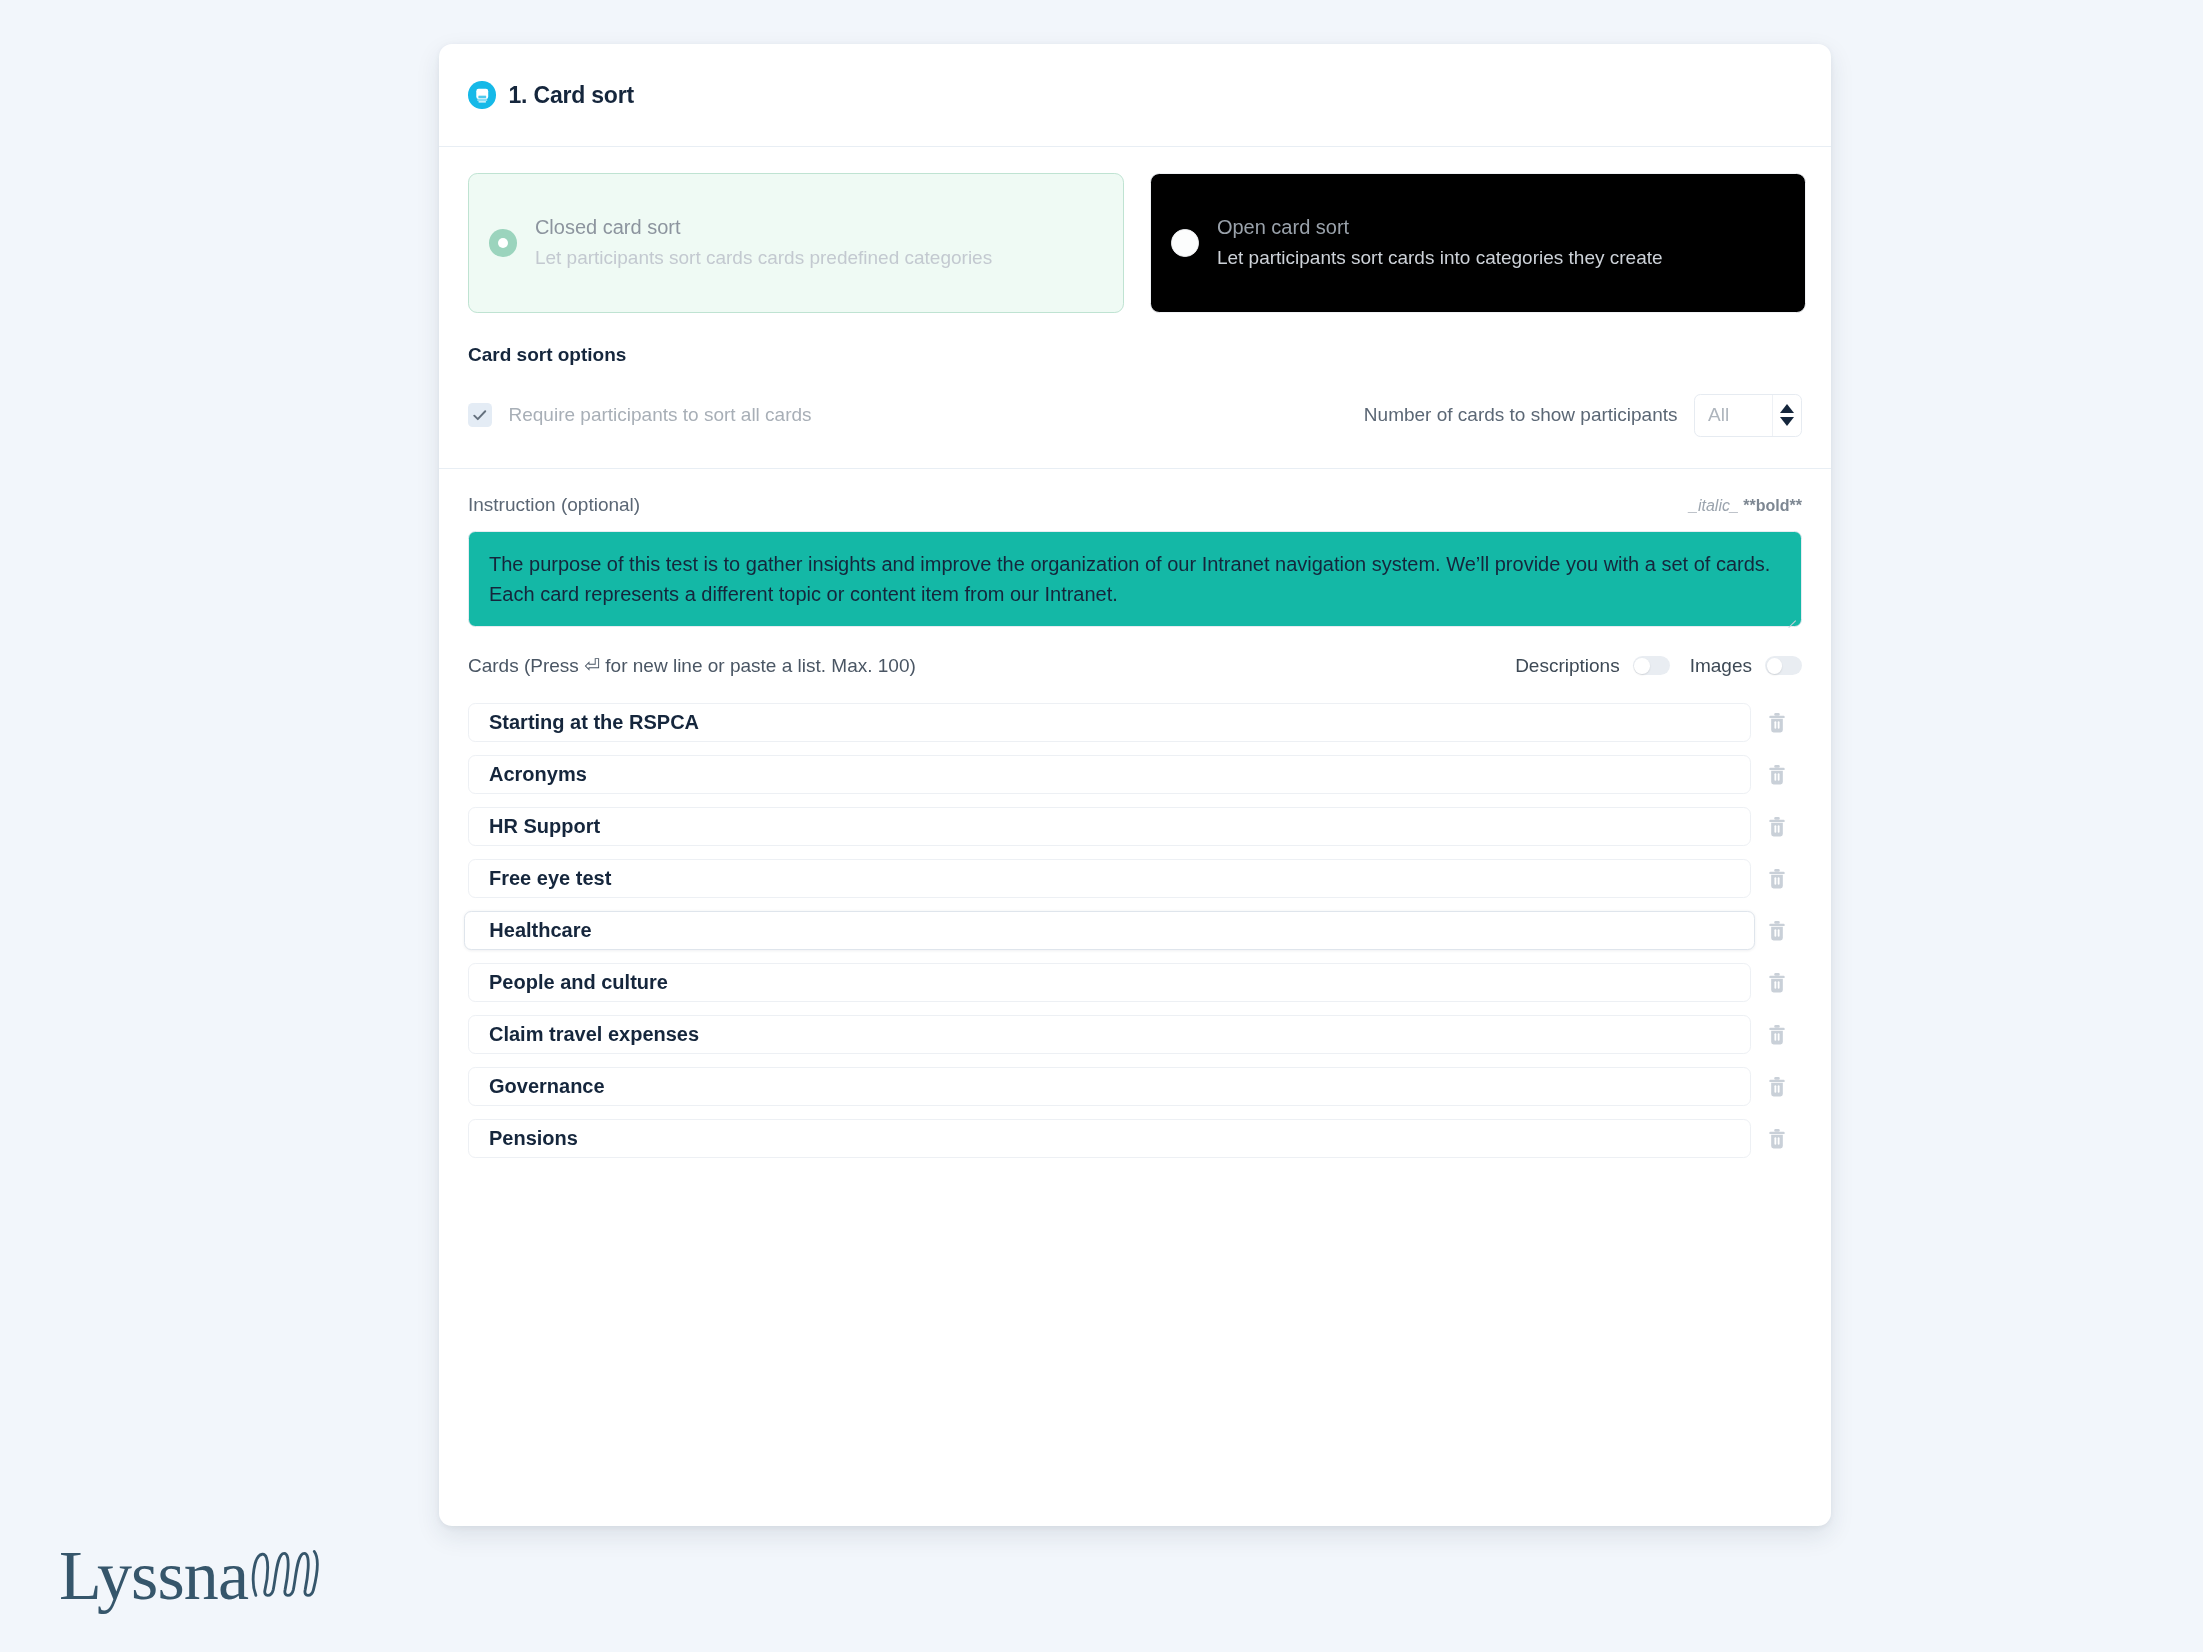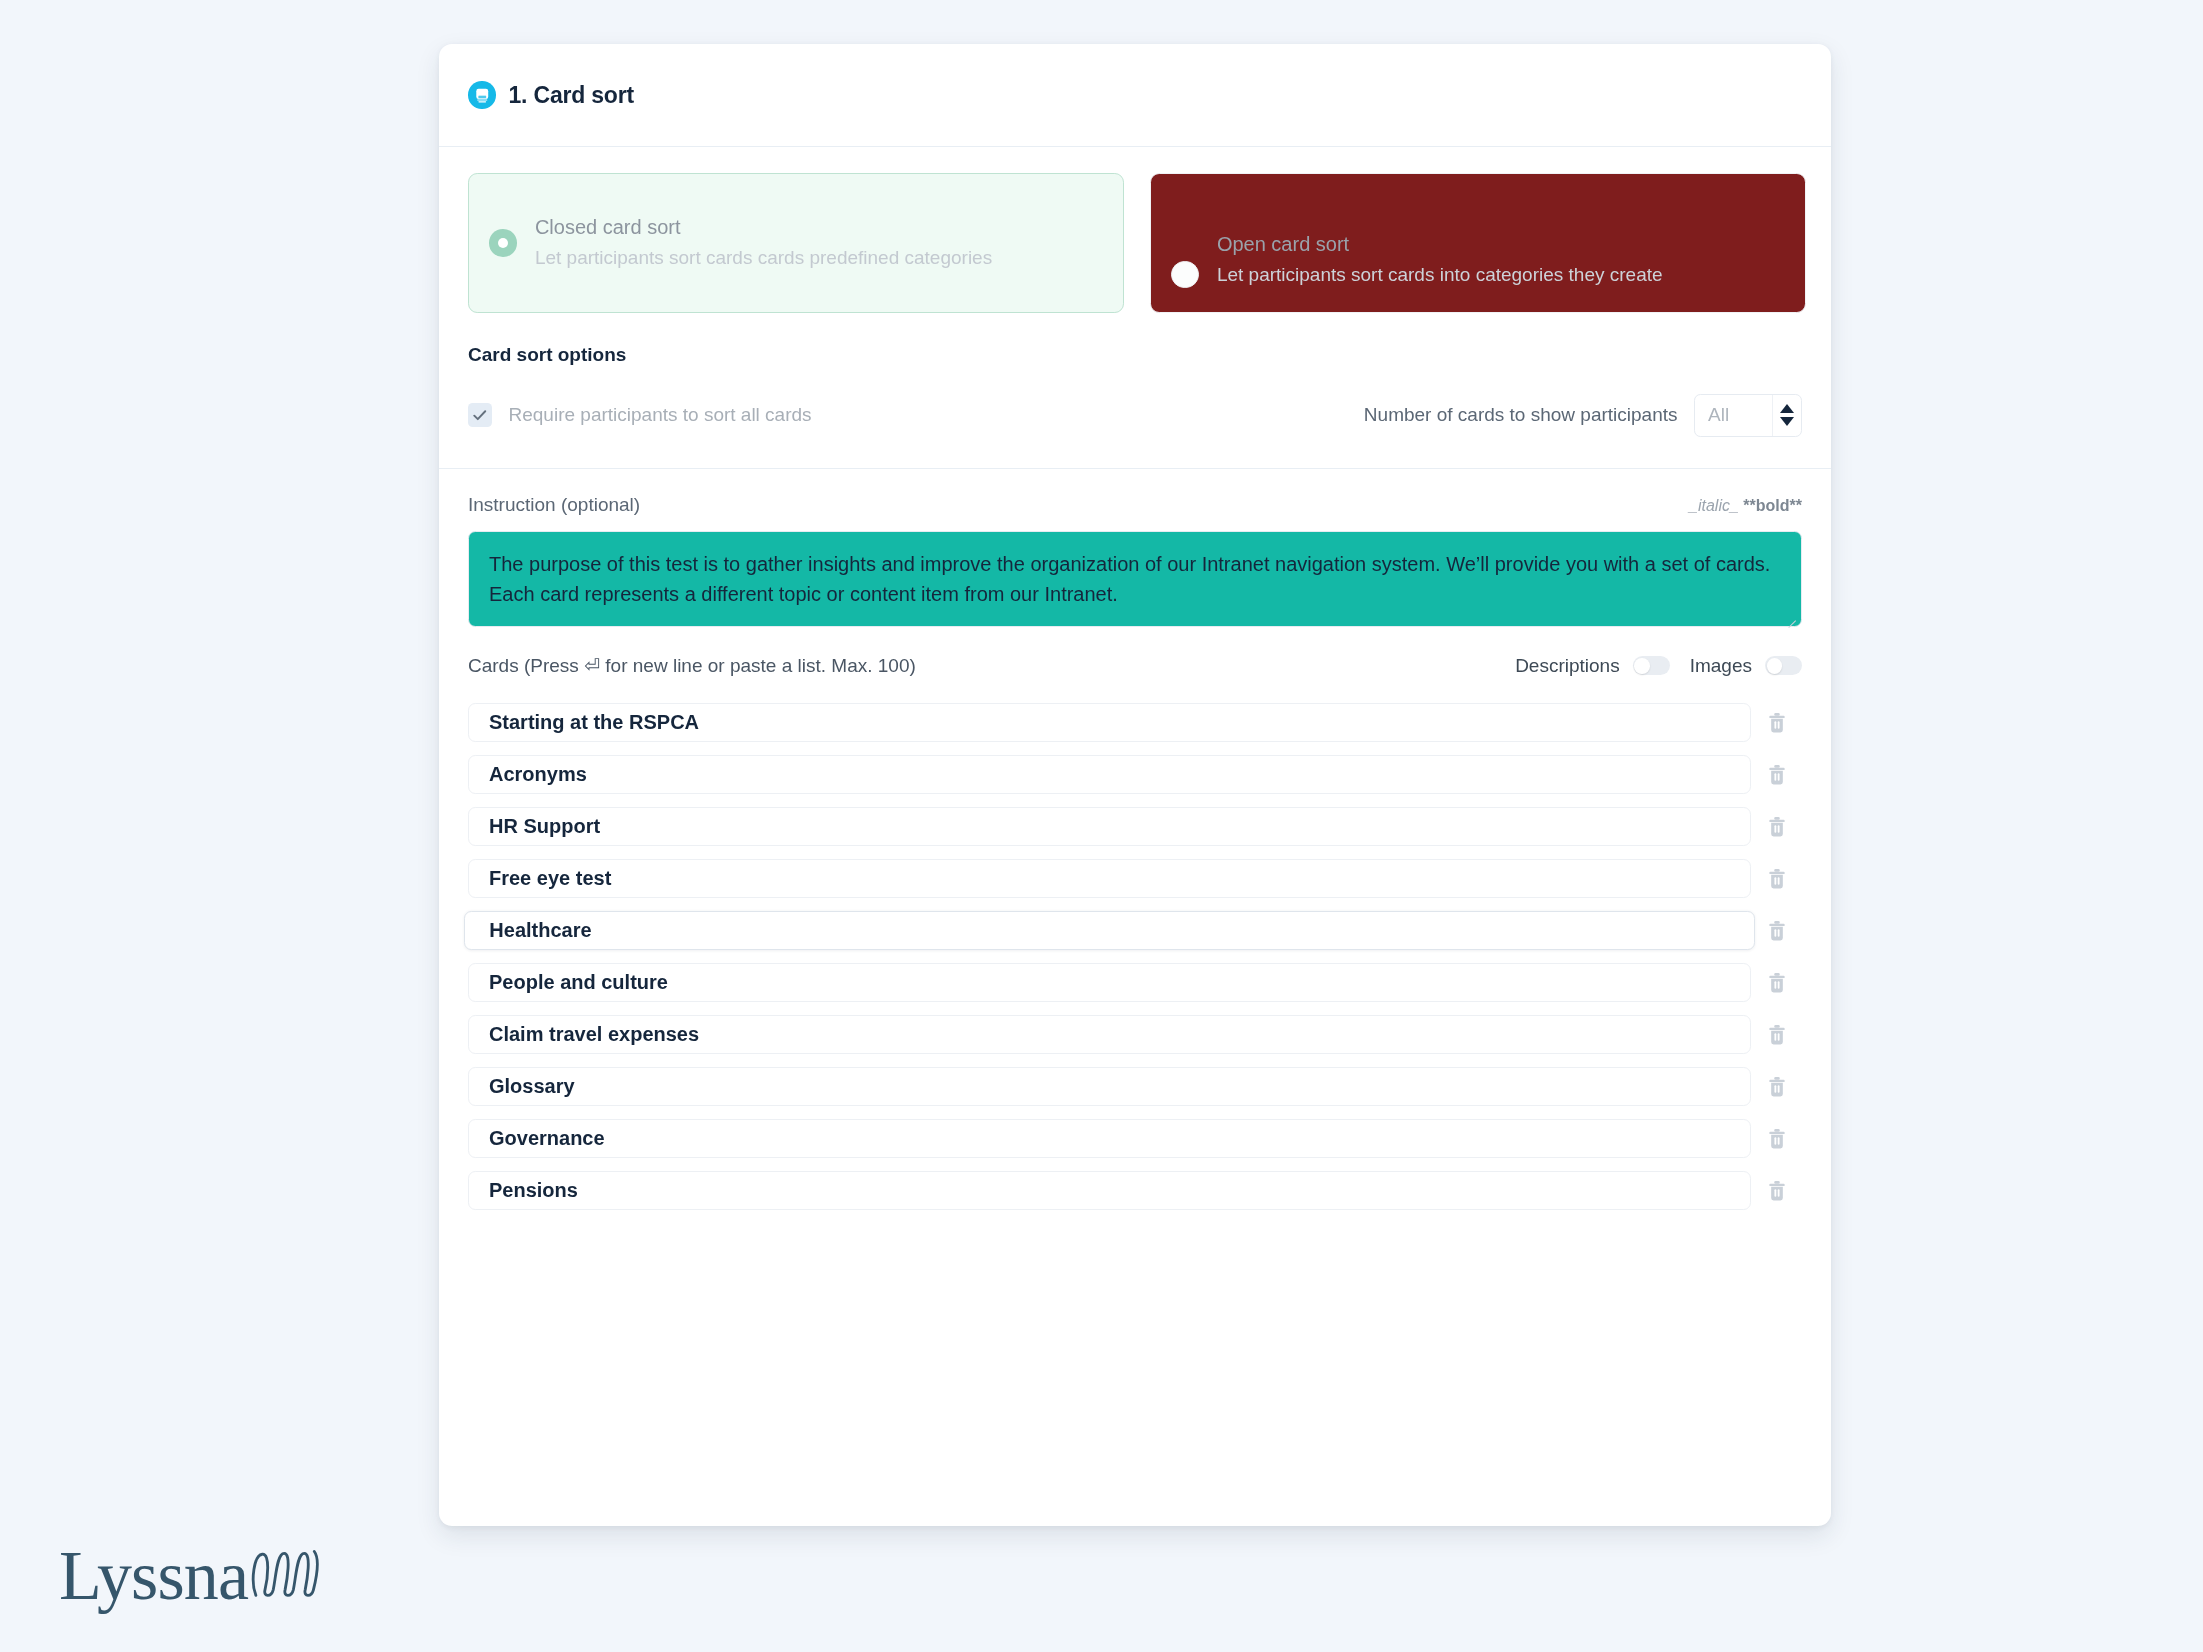--- a/index.html
+++ b/index.html
@@ -70,23 +70,22 @@
     display: flex;
     align-items: center;
     gap: 18.4px;
     min-height: 140px;
   }
   .type-card.selected {
     background: #effaf4;
     border: 0.9px solid #bfe3d2;
   }
   .type-card.unselected {
-    background: #7f1d1d;
+    background: #000000;
     border: 0.9px solid #f0f2f5;
-    align-items: flex-end;
   }
   .radio {
     width: 27.5px;
     height: 27.5px;
     border-radius: 50%;
     flex: none;
   }
   .radio.on {
     background: #9bd4bd;
     display: flex;
@@ -509,32 +508,20 @@
           <svg width="20" height="22" viewBox="0 0 22 24">
             <rect x="8" y="1" width="6" height="3" rx="1.4" fill="#c9d0d8"></rect>
             <rect x="2.5" y="4" width="17" height="2.6" rx="1.3" fill="#c9d0d8"></rect>
             <path d="M4.6 7.2 h12.8 v12.6 a2.6 2.6 0 0 1 -2.6 2.6 h-7.6 a2.6 2.6 0 0 1 -2.6 -2.6 z" fill="#c9d0d8"></path>
             <rect x="8.2" y="10.2" width="2" height="8" rx="1" fill="#ffffff"></rect>
             <rect x="11.8" y="10.2" width="2" height="8" rx="1" fill="#ffffff"></rect>
           </svg>
         </div>
       </div>
       <div class="card-row">
-        <div class="card-input">Glossary</div>
-        <div class="delete-btn">
-          <svg width="20" height="22" viewBox="0 0 22 24">
-            <rect x="8" y="1" width="6" height="3" rx="1.4" fill="#c9d0d8"></rect>
-            <rect x="2.5" y="4" width="17" height="2.6" rx="1.3" fill="#c9d0d8"></rect>
-            <path d="M4.6 7.2 h12.8 v12.6 a2.6 2.6 0 0 1 -2.6 2.6 h-7.6 a2.6 2.6 0 0 1 -2.6 -2.6 z" fill="#c9d0d8"></path>
-            <rect x="8.2" y="10.2" width="2" height="8" rx="1" fill="#ffffff"></rect>
-            <rect x="11.8" y="10.2" width="2" height="8" rx="1" fill="#ffffff"></rect>
-          </svg>
-        </div>
-      </div>
-      <div class="card-row">
         <div class="card-input">Governance</div>
         <div class="delete-btn">
           <svg width="20" height="22" viewBox="0 0 22 24">
             <rect x="8" y="1" width="6" height="3" rx="1.4" fill="#c9d0d8"></rect>
             <rect x="2.5" y="4" width="17" height="2.6" rx="1.3" fill="#c9d0d8"></rect>
             <path d="M4.6 7.2 h12.8 v12.6 a2.6 2.6 0 0 1 -2.6 2.6 h-7.6 a2.6 2.6 0 0 1 -2.6 -2.6 z" fill="#c9d0d8"></path>
             <rect x="8.2" y="10.2" width="2" height="8" rx="1" fill="#ffffff"></rect>
             <rect x="11.8" y="10.2" width="2" height="8" rx="1" fill="#ffffff"></rect>
           </svg>
         </div>

